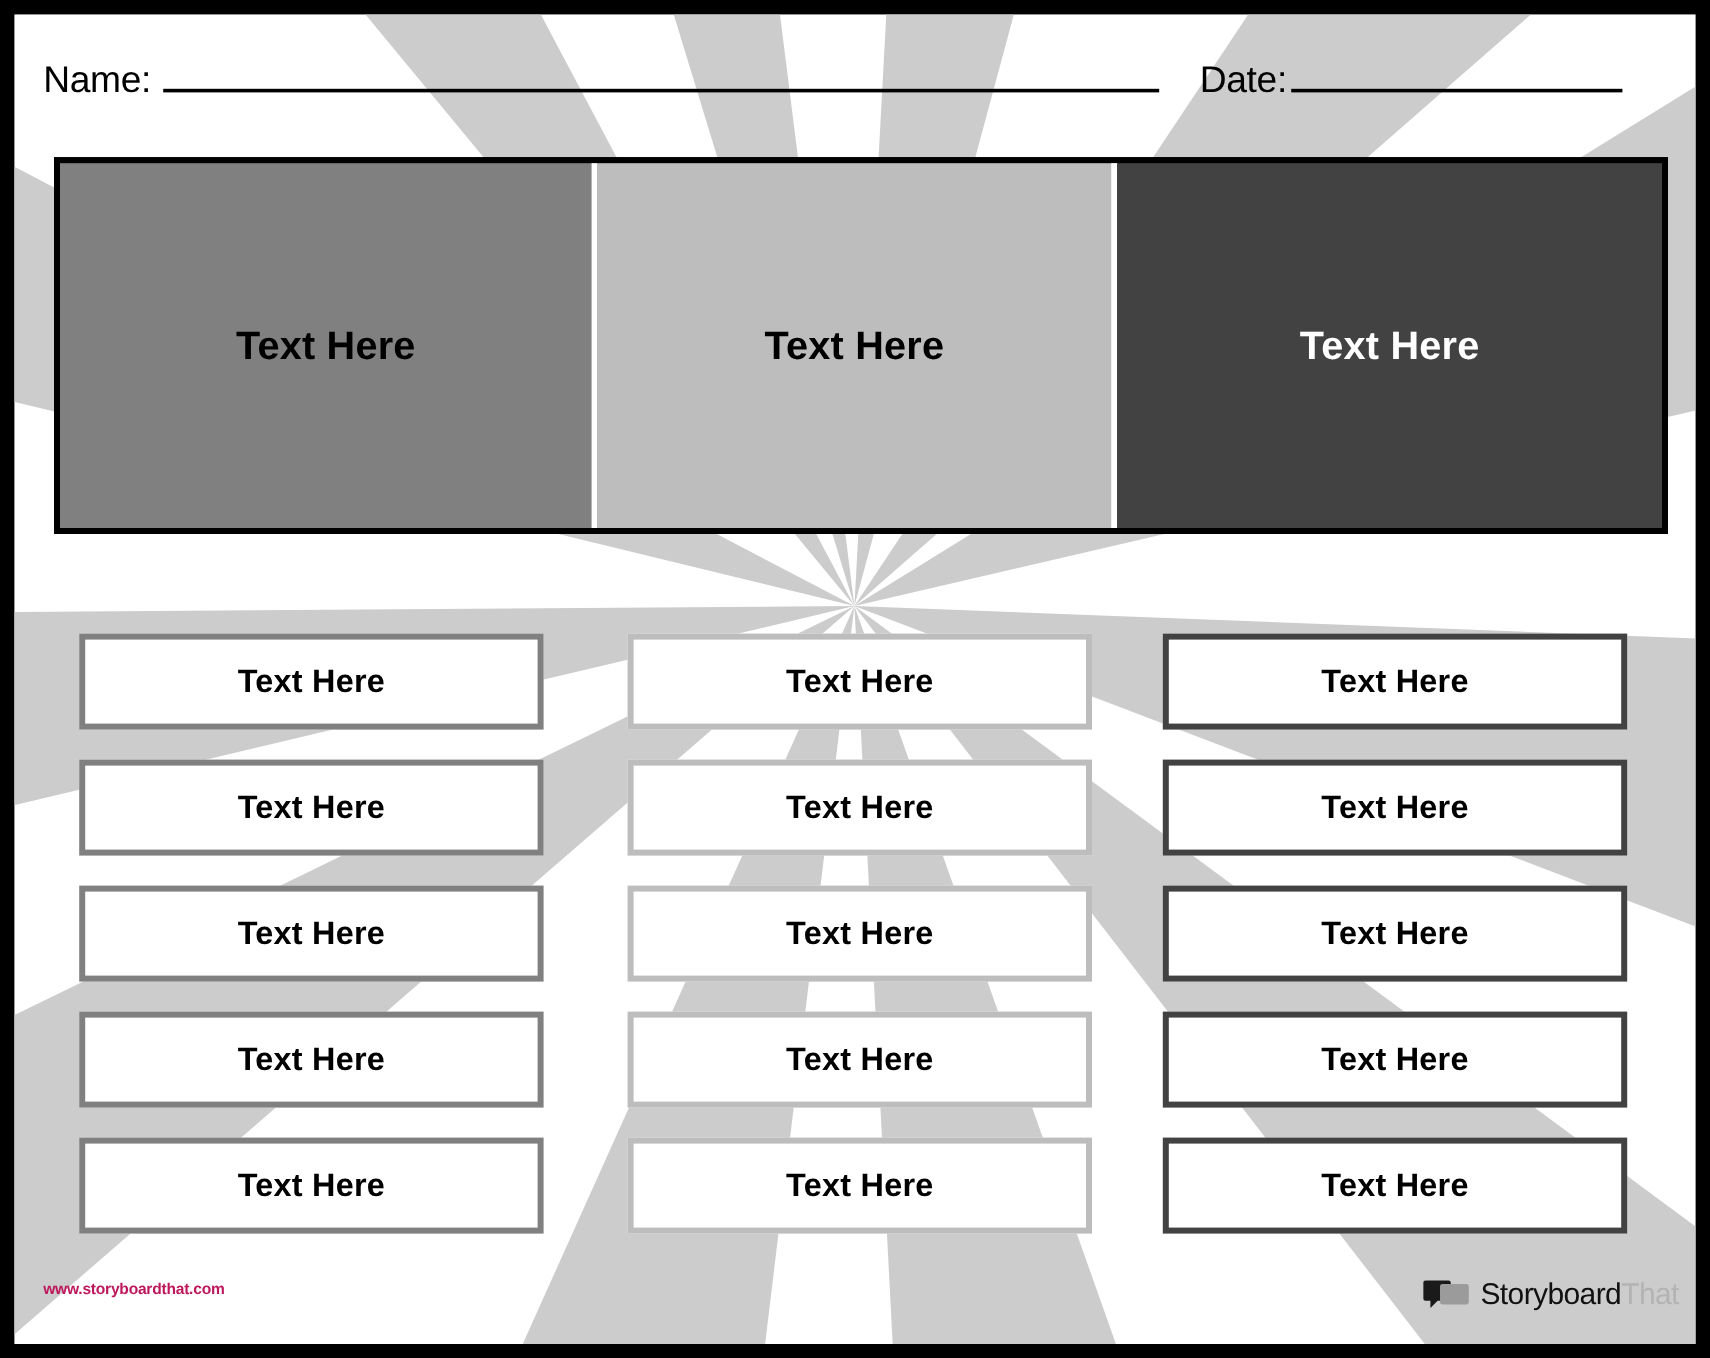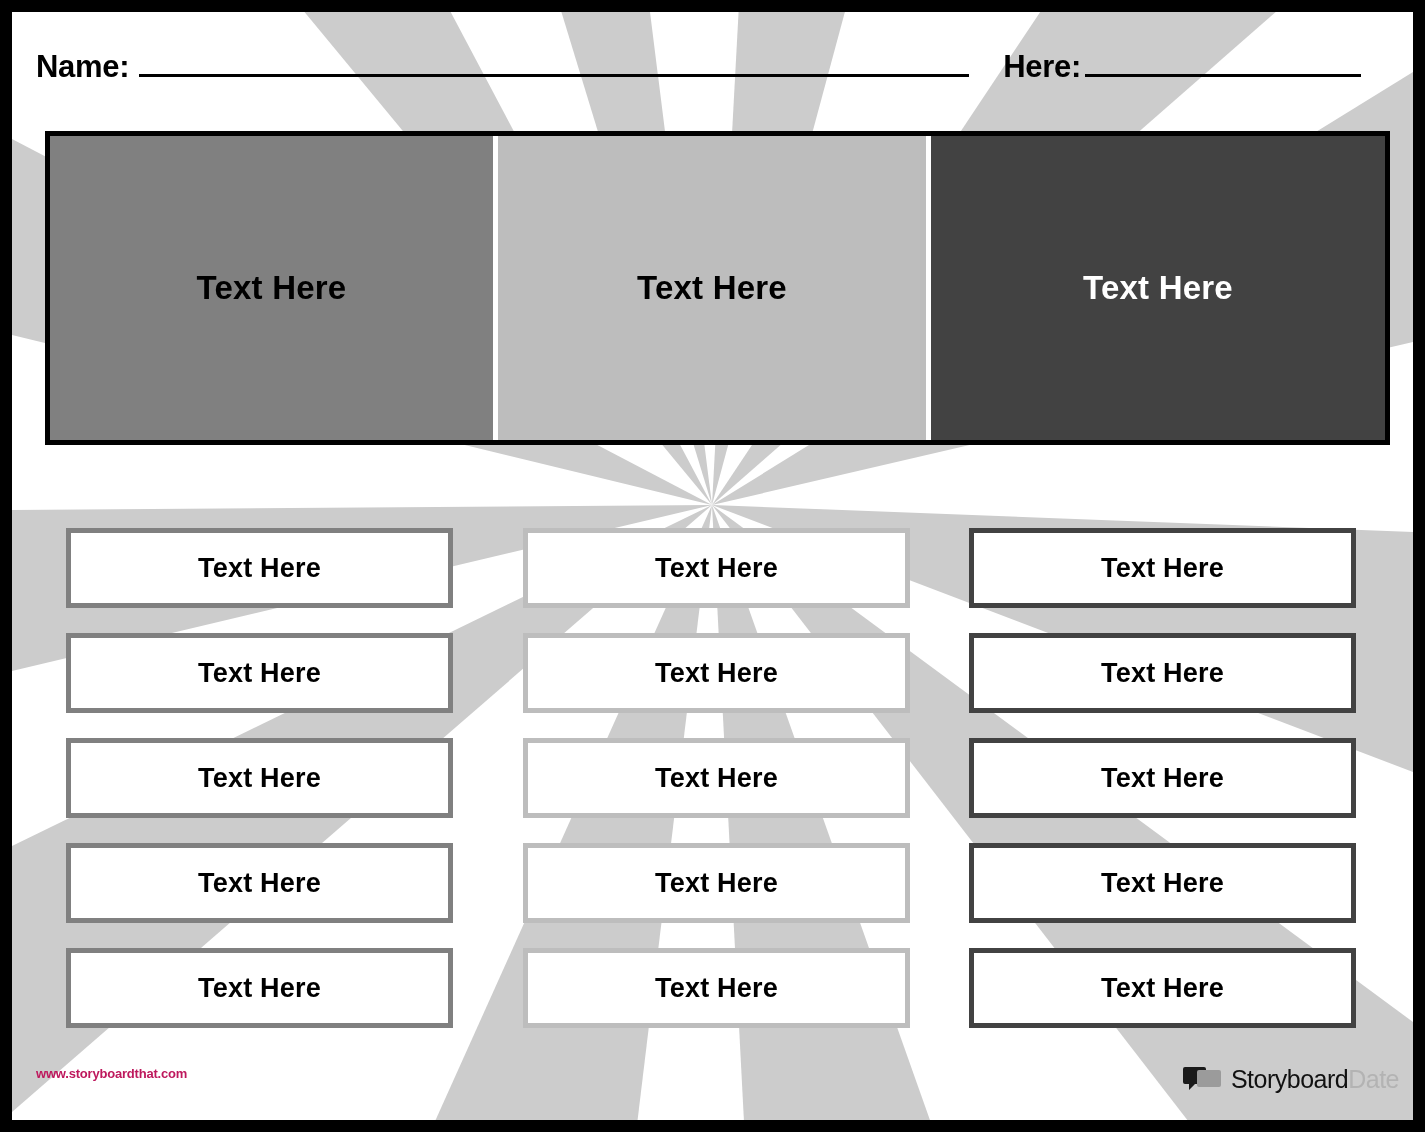--- a/index.html
+++ b/index.html
@@ -51,21 +51,21 @@
     align-items: center;
     padding: 0 12px 0 24px;
     box-sizing: border-box;
   }
   .field {
     display: flex;
     align-items: baseline;
   }
   .field-label {
     font-size: 31px;
-    font-weight: bold;
+    font-weight: normal;
     color: #000;
     white-space: nowrap;
     letter-spacing: -0.3px;
   }
   .field-line {
     display: inline-block;
     border-bottom: 3px solid #000;
     height: 26px;
   }
   .name-field { flex: 0 0 auto; }
@@ -206,21 +206,21 @@
         <polygon points="700,493 760,-620 1000,-620 700,493"></polygon>
       </g>
     </svg>
 
     <div class="headerrow">
       <div class="field name-field">
         <span class="field-label">Name:</span>
         <span class="field-line"></span>
       </div>
       <div class="field date-field">
-        <span class="field-label">Here:</span>
+        <span class="field-label">Date:</span>
         <span class="field-line"></span>
       </div>
     </div>
 
     <div class="band">
       <div class="band-panel panel-a">
         <span class="panel-text">Text Here</span>
       </div>
       <div class="band-panel panel-b">
         <span class="panel-text">Text Here</span>
@@ -291,18 +291,18 @@
     <div class="footer-url">www.storyboardthat.com</div>
 
     <div class="brand">
       <span class="brand-logo">
         <svg viewBox="0 0 40 30" width="40" height="30">
           <path d="M2,3 h19 a2,2 0 0 1 2,2 v13 a2,2 0 0 1 -2,2 h-9 l-6,6 v-6 h-4 a2,2 0 0 1 -2,-2 v-13 a2,2 0 0 1 2,-2 z" fill="#1a1a1a"></path>
           <path d="M16,6 h20 a2,2 0 0 1 2,2 v13 a2,2 0 0 1 -2,2 h-20 a2,2 0 0 1 -2,-2 v-13 a2,2 0 0 1 2,-2 z" fill="#9b9b9b"></path>
         </svg>
       </span>
       <span class="brand-name">
-        <span>Storyboard</span><span class="brand-that">Date</span>
+        <span>Storyboard</span><span class="brand-that">That</span>
       </span>
     </div>
 
   </div>
 </div>
 
 </body></html>

